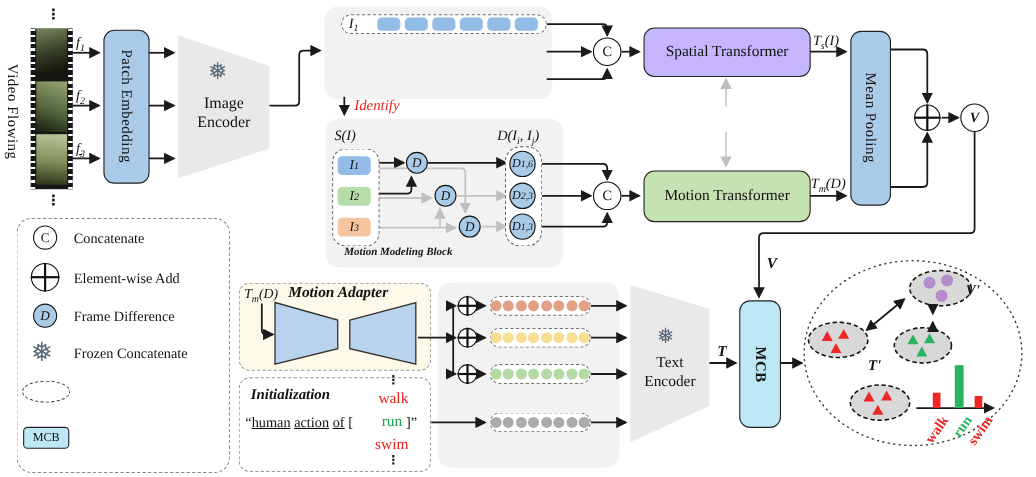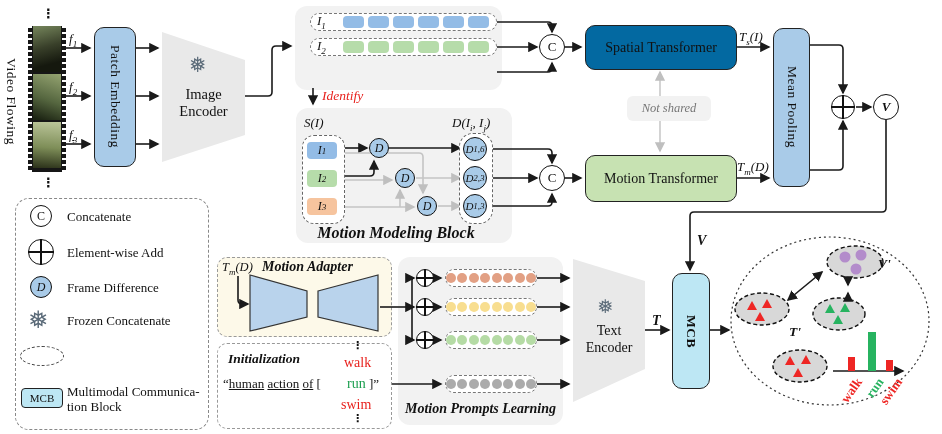--- a/index.html
+++ b/index.html
@@ -203,31 +203,20 @@
     <span class="rowlab"><span>I</span><sub>1</sub></span>
     <span class="pills">
         <span class="pill" style="background: rgb(147, 188, 230);"></span>
         <span class="pill" style="background: rgb(147, 188, 230);"></span>
         <span class="pill" style="background: rgb(147, 188, 230);"></span>
         <span class="pill" style="background: rgb(147, 188, 230);"></span>
         <span class="pill" style="background: rgb(147, 188, 230);"></span>
         <span class="pill" style="background: rgb(147, 188, 230);"></span>
       </span>
   </div>
-  <div class="trow" style="left:310px;top:38px;width:187px;height:18px;">
-    <span class="rowlab"><span>I</span><sub>2</sub></span>
-    <span class="pills">
-        <span class="pill" style="background: rgb(182, 220, 170);"></span>
-        <span class="pill" style="background: rgb(182, 220, 170);"></span>
-        <span class="pill" style="background: rgb(182, 220, 170);"></span>
-        <span class="pill" style="background: rgb(182, 220, 170);"></span>
-        <span class="pill" style="background: rgb(182, 220, 170);"></span>
-        <span class="pill" style="background: rgb(182, 220, 170);"></span>
-      </span>
-  </div>
 
   <div class="lab it" style="left:322px;top:88px;color:#e8211d;font-size:13.5px;">Identify</div>
 
   <div class="lab it" style="left:304px;top:115px;">S(I)</div>
   <div class="lab it" style="left:452px;top:115px;"><span>D(I</span><sub>i</sub><span>, I</span><sub>j</sub><span>)</span></div>
 
   <div class="dashedbox" style="left:302px;top:135px;width:41px;height:87px;border-radius:12px;border-color:#666;"></div>
   <div class="box" style="left: 307px; top: 142px; width: 30px; height: 17px; border: none; border-radius: 4px; font-size: 12px; font-style: italic; background: rgb(147, 188, 230);">
       <span>I</span>
       <sub>1</sub>
@@ -252,32 +241,31 @@
     </div>
   <div class="circ blue" style="left:463px;top:166px;width:24px;height:24px;font-size:11px;">
       <span>D</span>
       <sub>2,3</sub>
     </div>
   <div class="circ blue" style="left:463px;top:194px;width:24px;height:24px;font-size:11px;">
       <span>D</span>
       <sub>1,3</sub>
     </div>
 
-  <div class="lab bi" style="left:288px;top:224px;width:216px;text-align:center;font-size:16px;">Motion Modeling Block</div>
+  <div class="lab bi" style="left:313px;top:224px;width:216px;text-align:left;font-size:10px;">Motion Modeling Block</div>
 
   <div class="circ" style="left:539px;top:34px;width:26px;height:26px;">C</div>
   <div class="circ" style="left:539px;top:165px;width:26px;height:26px;">C</div>
 
-  <div class="box" style="left: 585px; top: 25px; width: 150px; height: 43px; background: #0369a1;">
+  <div class="box" style="left: 585px; top: 25px; width: 150px; height: 43px; background: #c4b5fd;">
     <span>Spatial Transformer</span>
   </div>
   <div class="box" style="left: 585px; top: 155px; width: 150px; height: 45px; background: rgb(199, 226, 178);">
     <span>Motion Transformer</span>
   </div>
-  <div class="lab it" style="left:627px;top:96px;width:84px;height:25px;background:#f2f2f2;border-radius:6px;color:#777;display:flex;align-items:center;justify-content:center;font-size:12.5px;">Not shared</div>
   <div class="lab it" style="left:739px;top:29px;"><span>T</span><sub>s</sub><span>(I)</span></div>
   <div class="lab it" style="left:737px;top:159px;"><span>T</span><sub>m</sub><span>(D)</span></div>
 
   <div class="box vtext" style="left: 773px; top: 28px; width: 35px; height: 157px; font-size: 13.5px; background: rgb(169, 203, 232);">
     <span>Mean Pooling</span>
   </div>
 
   <div class="oplus" style="left:831px;top:95px;width:24px;height:24px;"></div>
   <div class="circ it" style="left:873px;top:94px;width:26px;height:26px;font-weight:bold;">V</div>
   <div class="lab bi" style="left:697px;top:233px;font-size:14px;">V</div>
@@ -285,21 +273,20 @@
   <div class="circ" style="left:30px;top:205px;width:22px;height:22px;font-size:12px;">C</div>
   <div class="legend-item-label" style="top:209px;">Concatenate</div>
   <div class="oplus" style="left:28px;top:239px;width:26px;height:26px;"></div>
   <div class="legend-item-label" style="top:245px;">Element-wise Add</div>
   <div class="circ blue" style="left:30px;top:276px;width:22px;height:22px;font-size:12px;">D</div>
   <div class="legend-item-label" style="top:280px;">Frame Difference</div>
   <div class="lab" style="left:28px;top:306px;font-size:24px;color:#5a6a78;font-family:'DejaVu Sans',sans-serif;">❅</div>
   <div class="legend-item-label" style="top:313px;">Frozen Concatenate</div>
   <div class="abs" style="left:20px;top:346px;width:42px;height:18px;border:1.3px dashed #444;border-radius:50%;"></div>
   <div class="box" style="left: 21px; top: 388px; width: 40px; height: 18px; border-radius: 4px; border-width: 1px; font-size: 11px; background: rgb(189, 231, 244);">MCB</div>
-  <div class="legend-item-label" style="top:384px;line-height:15px;"><span>Multimodal Communica-</span><br><span>tion Block</span></div>
 
   <div class="lab it" style="left:222px;top:260px;font-size:12.5px;"><span>T</span><sub>m</sub><span>(D)</span></div>
   <div class="lab bi" style="left:262px;top:259px;font-size:14px;">Motion Adapter</div>
 
   <div class="oplus" style="left:416px;top:269px;width:18px;height:18px;"></div>
   <div class="oplus" style="left:416px;top:298px;width:18px;height:18px;"></div>
   <div class="oplus" style="left:416px;top:331px;width:18px;height:18px;"></div>
   <div class="prow" style="left:445px;top:269px;width:92px;height:18px;">
       <span class="pdot" style="background: rgb(226, 160, 132);"></span>
       <span class="pdot" style="background: rgb(226, 160, 132);"></span>
@@ -333,21 +320,20 @@
   <div class="prow" style="left:445px;top:375px;width:92px;height:18px;">
       <span class="pdot" style="background: rgb(171, 171, 171);"></span>
       <span class="pdot" style="background: rgb(171, 171, 171);"></span>
       <span class="pdot" style="background: rgb(171, 171, 171);"></span>
       <span class="pdot" style="background: rgb(171, 171, 171);"></span>
       <span class="pdot" style="background: rgb(171, 171, 171);"></span>
       <span class="pdot" style="background: rgb(171, 171, 171);"></span>
       <span class="pdot" style="background: rgb(171, 171, 171);"></span>
       <span class="pdot" style="background: rgb(171, 171, 171);"></span>
     </div>
-  <div class="lab bi" style="left:398px;top:401px;width:165px;text-align:center;font-size:14px;">Motion Prompts Learning</div>
 
   <div class="lab bi" style="left:228px;top:351px;font-size:13.5px;">Initialization</div>
   <div class="lab" style="left:223px;top:376px;font-size:13px;">
     <span>“</span><span class="u">human</span> <span class="u">action</span> <span class="u">of</span> <span>[</span>
   </div>
   <div class="vdots" style="left:352px;top:339px;font-size:11px;">⋮</div>
   <div class="lab" style="left: 344px; top: 355px; font-size: 14px; color: rgb(232, 33, 29);">walk</div>
   <div class="lab" style="left: 347px; top: 376px; font-size: 14px; color: rgb(26, 158, 78);">run</div>
   <div class="lab" style="left: 341px; top: 397px; font-size: 14px; color: rgb(232, 33, 29);">swim</div>
   <div class="vdots" style="left:352px;top:412px;font-size:11px;">⋮</div>

